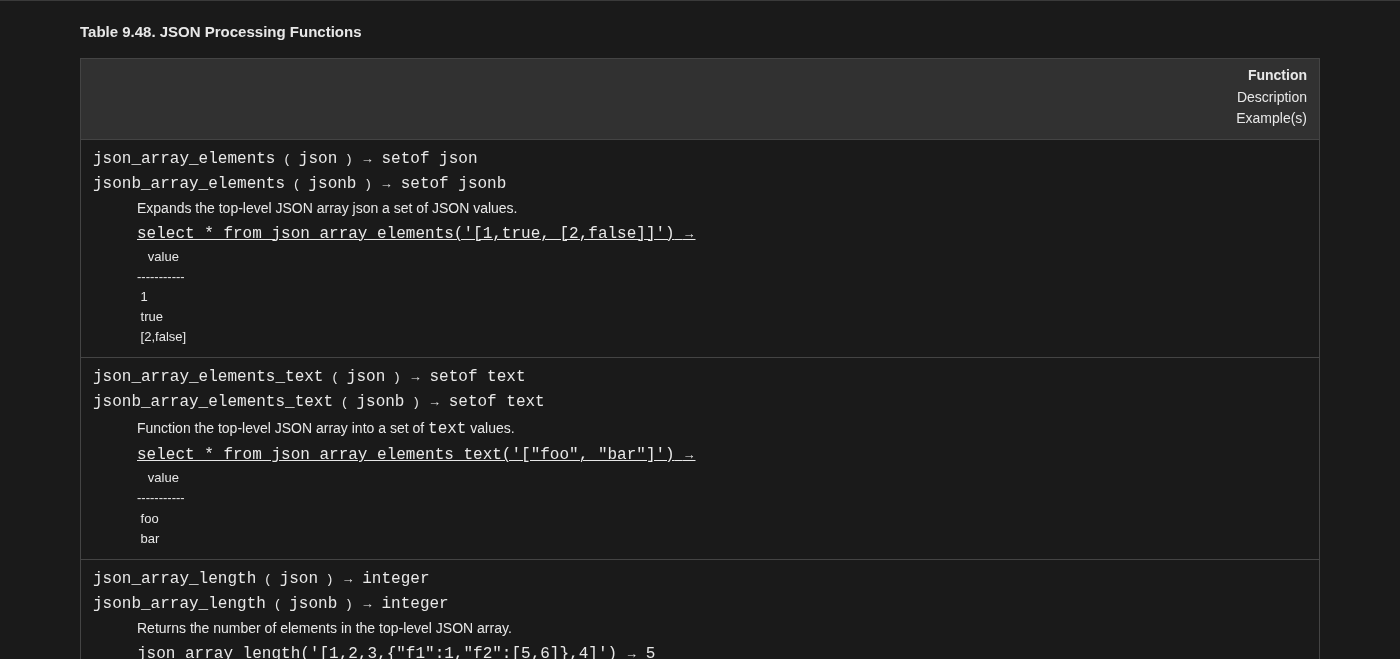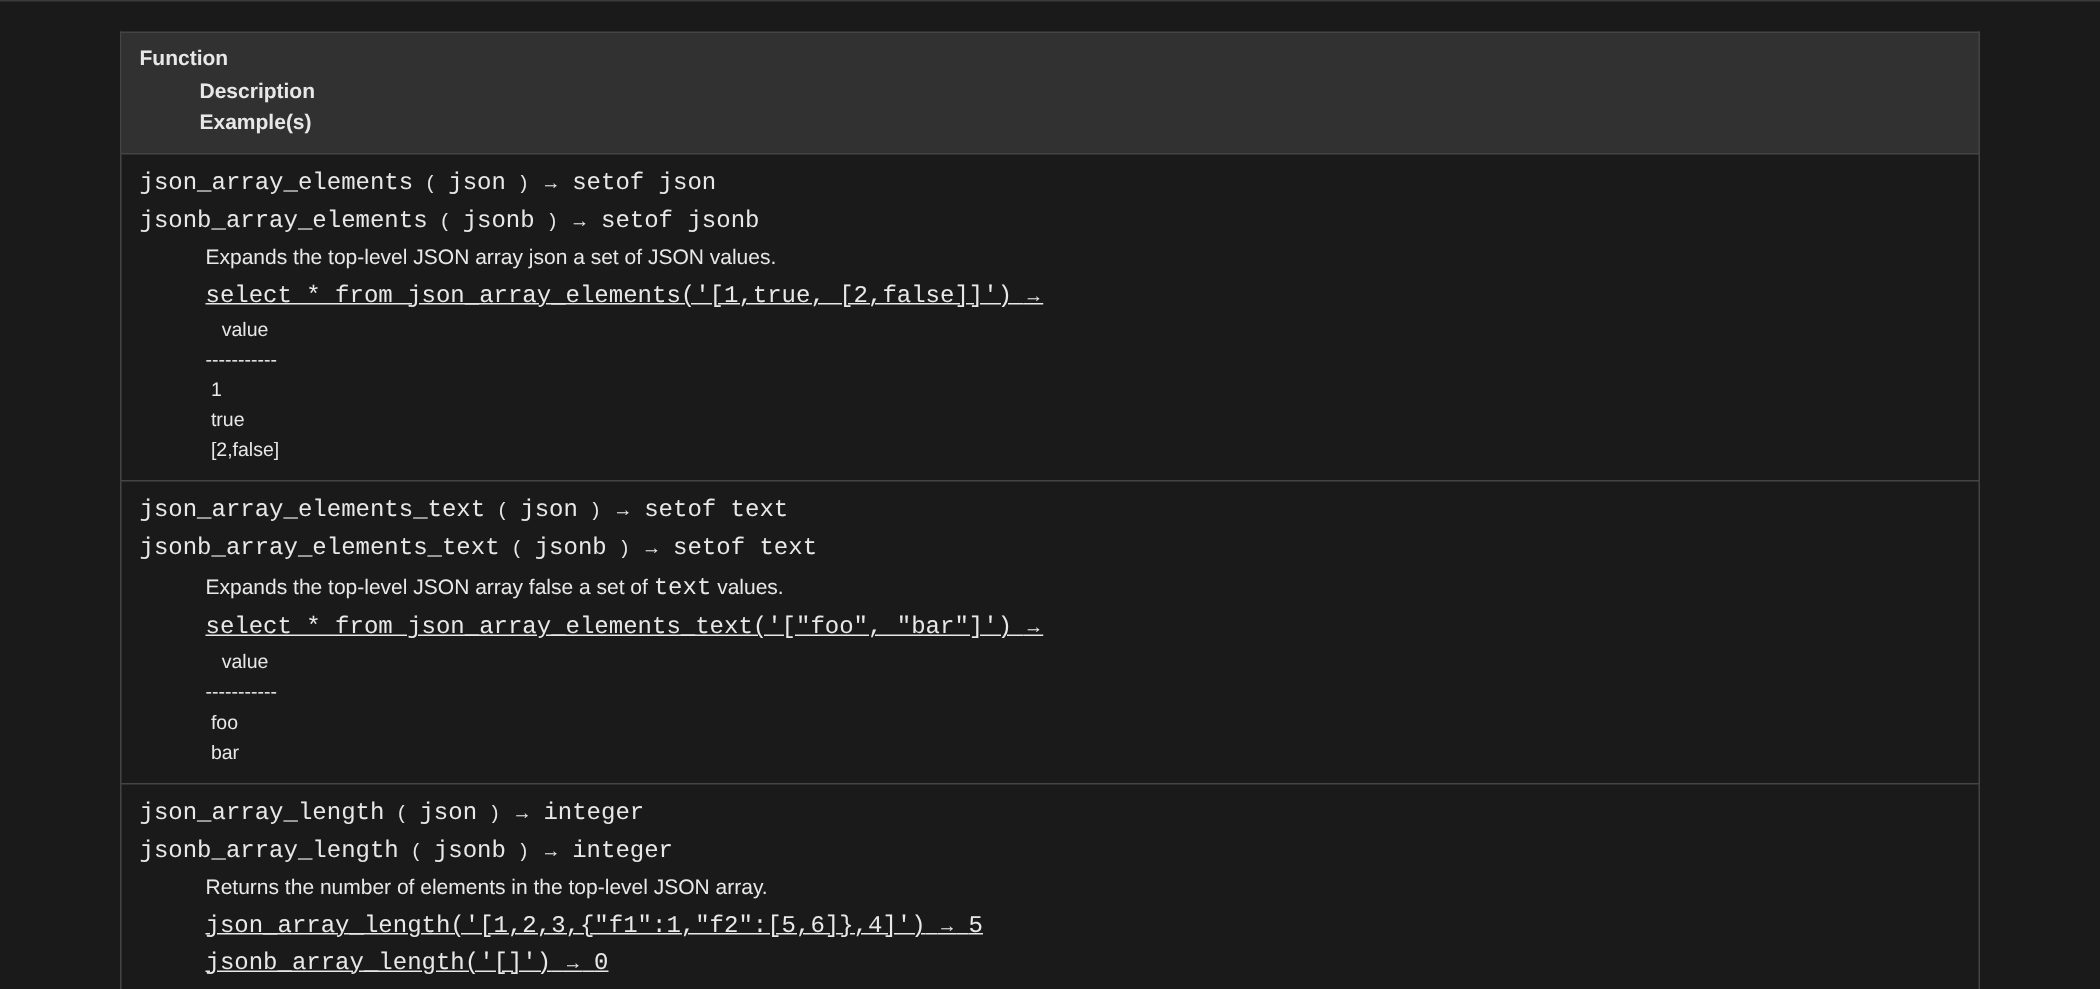--- a/index.html
+++ b/index.html
@@ -30,33 +30,35 @@
   table.func th, table.func td {
     border: 1px solid #444;
     text-align: left;
     vertical-align: top;
     padding: 7px 12px 10px 12px;
   }
   table.func thead th {
     background: #313131;
     font-weight: 600;
     font-size: 14px;
+    text-align: right;
   }
-  .hd-sub { padding-left: 40px; display: block; font-weight: 700; margin-top: 2px; }
+  .hd-sub { padding-left: 40px; display: block; font-weight: 400; margin-top: 2px; }
   .sig { font-family: "SFMono-Regular", Consolas, "Liberation Mono", Menlo, monospace; font-size: 13px; line-height: 1.55; }
   .lit { font-family: "SFMono-Regular", Consolas, "Liberation Mono", Menlo, monospace; font-size: 16px; }
   .desc { padding-left: 44px; margin: 3px 0; font-size: 14px; }
   .ex-line { padding-left: 44px; font-family: "SFMono-Regular", Consolas, "Liberation Mono", Menlo, monospace; font-size: 13px; line-height: 1.55; text-decoration: underline; }
   .pre { padding-left: 44px; font-family: Liberation Sans, sans-serif; font-size: 13px; white-space: pre; line-height: 1.55; margin: 0; }
   .arrow { font-family: Arial, sans-serif; }
 </style>
 </head>
 <body>
 
 <div class="page">
+  <p class="title">Table 9.48. JSON Processing Functions</p>
 
   <table class="func">
     <thead>
       <tr>
         <th>
           <span>Function</span>
           <span class="hd-sub">Description</span>
           <span class="hd-sub">Example(s)</span>
         </th>
       </tr>
@@ -72,21 +74,21 @@
 -----------
  1
  true
  [2,false]</pre>
           </td>
         </tr>
         <tr>
           <td>
             <div class="sig"><span class="lit">json_array_elements_text</span><span> ( </span><span class="lit">json</span><span> ) </span><span class="arrow">→</span> <span class="lit">setof text</span></div>
             <div class="sig"><span class="lit">jsonb_array_elements_text</span><span> ( </span><span class="lit">jsonb</span><span> ) </span><span class="arrow">→</span> <span class="lit">setof text</span></div>
-            <div class="desc"><span>Expands the top-level JSON array false a set of </span><span class="lit">text</span><span> values.</span></div>
+            <div class="desc"><span>Function the top-level JSON array into a set of </span><span class="lit">text</span><span> values.</span></div>
             <div class="ex-line"><span class="lit">select * from json_array_elements_text('["foo", "bar"]')</span> <span class="arrow">→</span></div>
             <pre class="pre">   value
 -----------
  foo
  bar</pre>
           </td>
         </tr>
         <tr>
           <td>
             <div class="sig"><span class="lit">json_array_length</span><span> ( </span><span class="lit">json</span><span> ) </span><span class="arrow">→</span> <span class="lit">integer</span></div>

